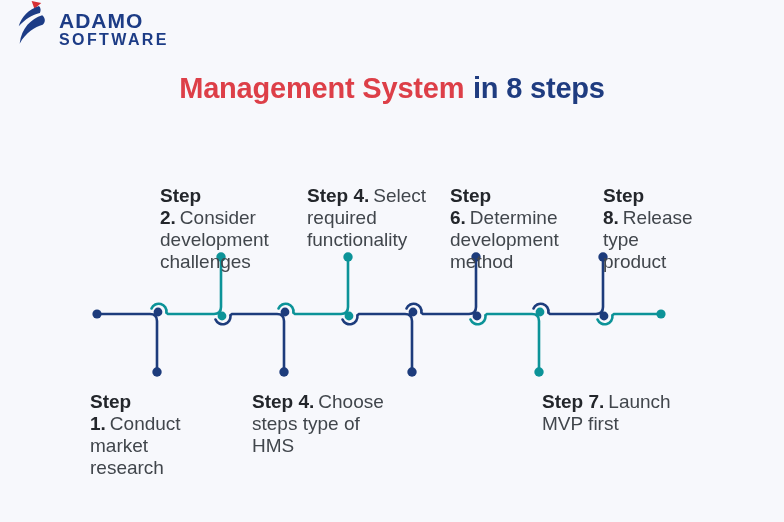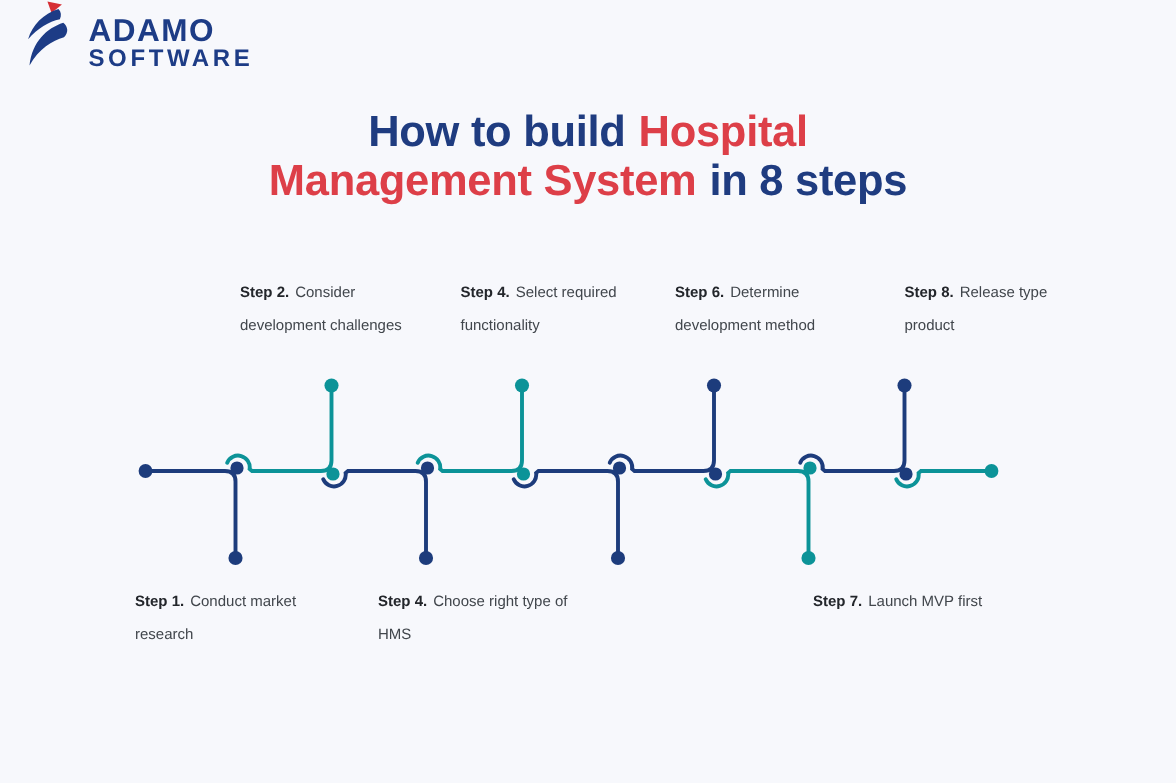--- a/index.html
+++ b/index.html
@@ -27,42 +27,41 @@
   .title .gap{margin-right:0.30em;}
 
   
   .timeline-svg{position:absolute;left:0;top:0;width:784px;height:522px;}
   .st-navy{stroke:var(--navy);fill:none;stroke-width:2.6;stroke-linecap:round;}
   .st-teal{stroke:var(--teal);fill:none;stroke-width:2.6;stroke-linecap:round;}
   .f-navy{fill:var(--navy);}
   .f-teal{fill:var(--teal);}
 
   
-  .step{position:absolute;font-size:10px;line-height:22px;color:var(--step-text);}
+  .step{position:absolute;font-size:19px;line-height:22px;color:var(--step-text);}
   .step b{color:var(--step-bold);font-weight:700;margin-right:4px;}
 </style>
 </head>
 <body>
 
 <div class="canvas">
 
   <div class="logo">
     <svg class="logo-icon" viewBox="0 0 36 50">
       <path d="M16.5 1 L27 3.2 L19.5 9.5 Z" fill="var(--logo-red)"></path>
       <path d="M24.5 6.5 C13.5 10 5.5 18 2.5 28.5 C9.5 20.5 17.5 15.8 25.5 14 C26.8 11.3 26.5 8.6 24.5 6.5 Z" fill="var(--logo-navy)"></path>
       <path d="M28 16.5 C16 20.5 5.5 30 3.5 47.5 C10.5 35 20 29.5 28.5 27 C32 23.5 31.5 19.5 28 16.5 Z" fill="var(--logo-navy)"></path>
     </svg>
     <div class="logo-text">
       <span class="logo-name">ADAMO</span>
       <span class="logo-sub">SOFTWARE</span>
     </div>
   </div>
 
   <div class="title">
-    <div><span class="navy gap">How to build</span><span class="red">Hospital</span></div>
     <div><span class="red gap">Management System</span><span class="navy">in 8 steps</span></div>
   </div>
 
   <svg class="timeline-svg" viewBox="0 0 784 522">
 
     <path class="st-navy" d="M 97 314 H 150 Q 157 314 157 321 V 372"></path>
     <path class="st-teal" d="M 151.5 308.5 A 7.8 7.8 0 0 1 166.4 312.7 L 168 314 H 214 Q 221 314 221 307 V 257"></path>
     <path class="st-navy" d="M 215.5 319.5 A 7.8 7.8 0 0 0 230.4 315.3 L 232 314 H 277 Q 284 314 284 321 V 372"></path>
     <path class="st-teal" d="M 278.5 308.5 A 7.8 7.8 0 0 1 293.4 312.7 L 295 314 H 341 Q 348 314 348 307 V 257"></path>
     <path class="st-navy" d="M 342.5 319.5 A 7.8 7.8 0 0 0 357.4 315.3 L 359 314 H 405 Q 412 314 412 321 V 372"></path>
@@ -92,16 +91,16 @@
     <circle class="f-teal" cx="539" cy="372" r="4.7"></circle>
     <circle class="f-navy" cx="603" cy="257" r="4.7"></circle>
   </svg>
 
   <div class="step" style="left:160px;top:185px;width:130px"><b>Step 2.</b><span>Consider development challenges</span></div>
   <div class="step" style="left:307px;top:185px;width:120px"><b>Step 4.</b><span>Select required functionality</span></div>
   <div class="step" style="left:450px;top:185px;width:138px"><b>Step 6.</b><span>Determine development method</span></div>
   <div class="step" style="left:603px;top:185px;width:102px"><b>Step 8.</b><span>Release type product</span></div>
 
   <div class="step" style="left:90px;top:391px;width:126px"><b>Step 1.</b><span>Conduct market research</span></div>
-  <div class="step" style="left:252px;top:391px;width:136px"><b>Step 4.</b><span>Choose right type of HMS</span></div>
+  <div class="step" style="left:252px;top:391px;width:136px"><b>Step 4.</b><span>Choose steps type of HMS</span></div>
   <div class="step" style="left:542px;top:391px;width:155px"><b>Step 7.</b><span>Launch MVP first</span></div>
 
 </div>
 
 </body></html>

